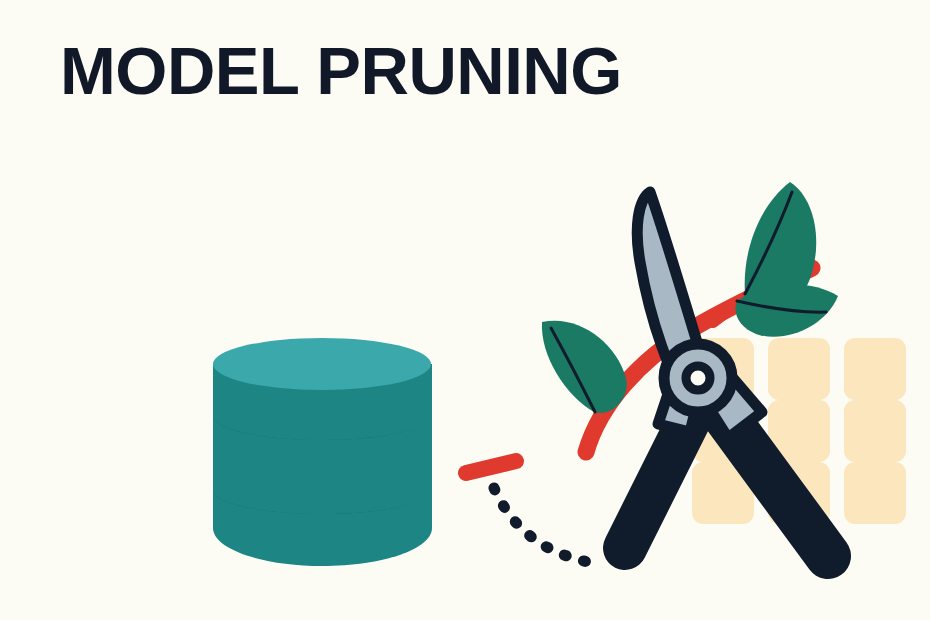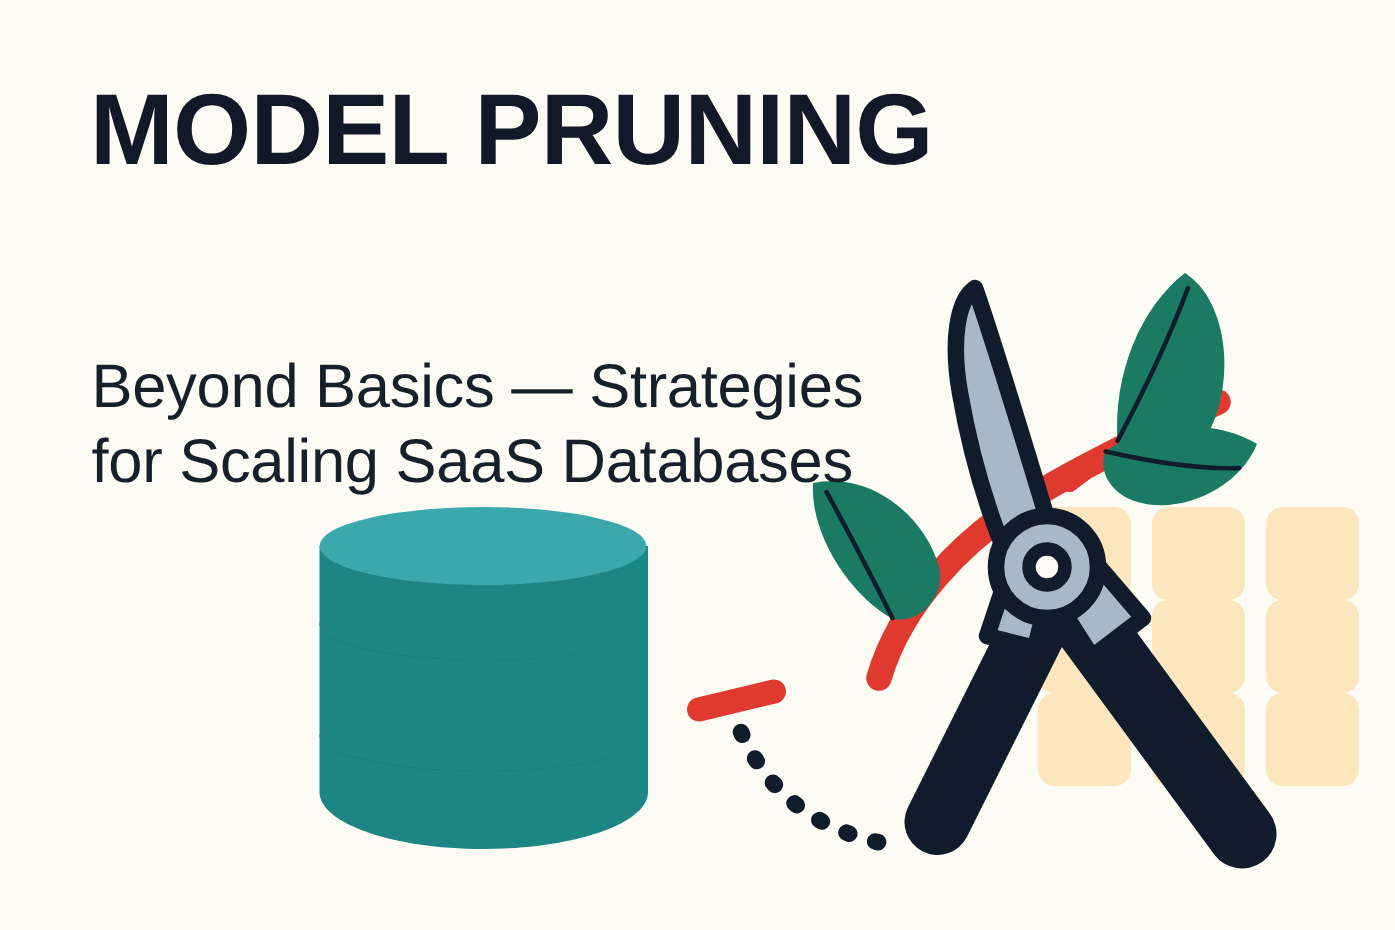--- a/index.html
+++ b/index.html
@@ -18,21 +18,21 @@
   #art {
     position: absolute;
     left: 0;
     top: 0;
     width: 930px;
     height: 620px;
   }
   .text-layer {
     position: absolute;
     left: 0;
-    top: 16px;
+    top: 0;
     width: 930px;
     height: 496px;
     pointer-events: none;
   }
   #title-block {
     position: absolute;
     left: 60px;
     top: 38px;
     width: 760px;
   }
@@ -167,20 +167,16 @@
     </g>
 
   </svg>
 
   <div class="text-layer">
 
     <div id="title-block">
       <div class="title-line">MODEL PRUNING</div>
     </div>
 
-    <div id="subtitle-block">
-      <div class="subtitle-line">Beyond Basics — Strategies</div>
-      <div class="subtitle-line">for Scaling SaaS Databases</div>
-    </div>
 
   </div>
 
 </div>
 
 </body></html>

